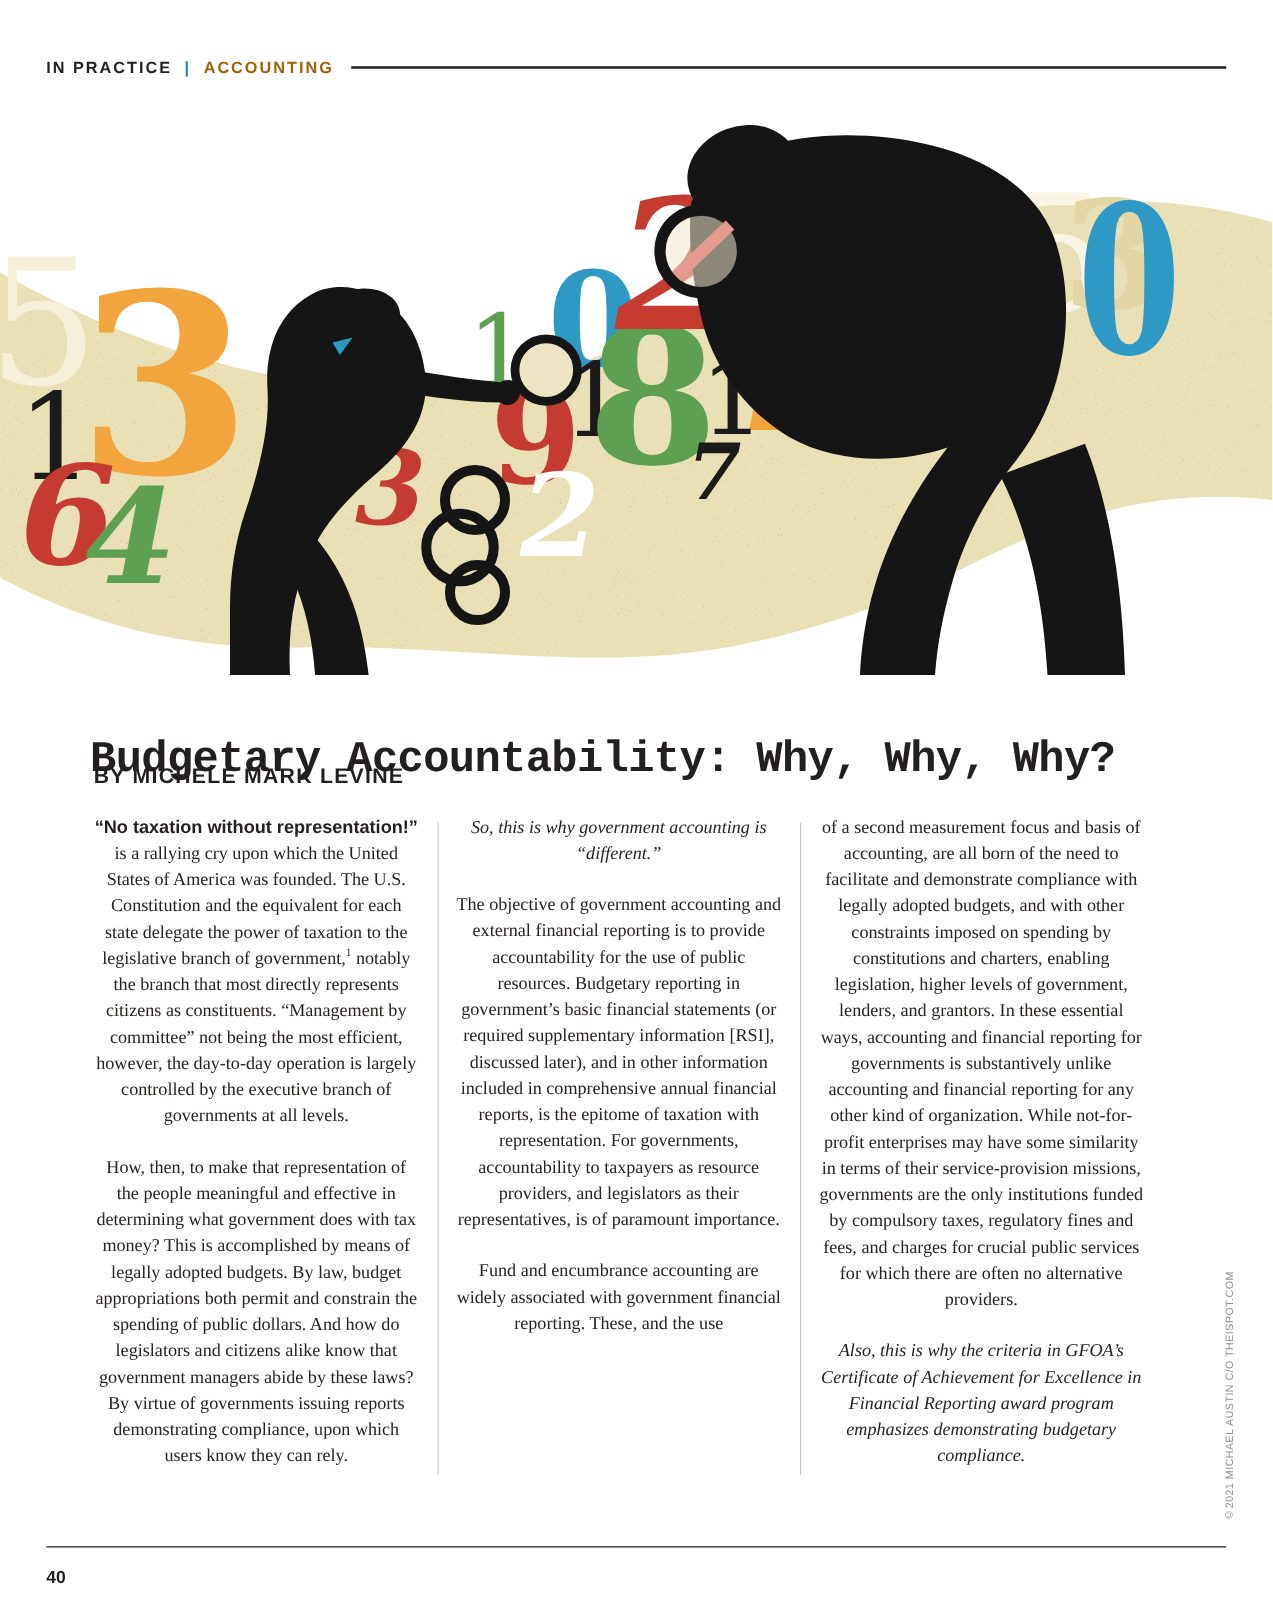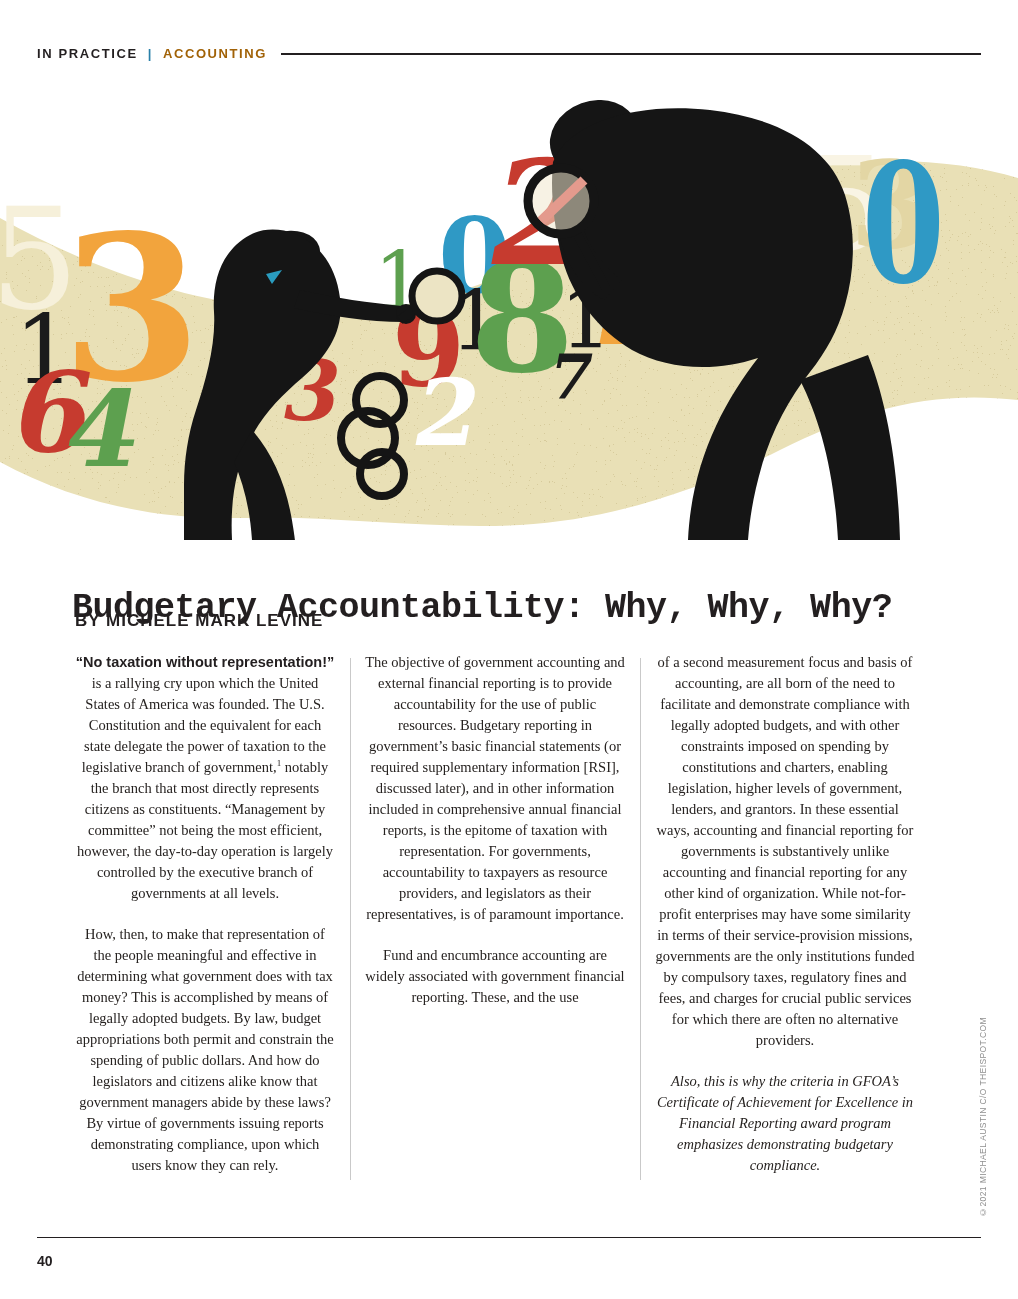--- a/index.html
+++ b/index.html
@@ -159,20 +159,21 @@
 
 <h1 class="title">Budgetary Accountability: Why, Why, Why?</h1>
 <div class="byline">BY MICHELE MARK LEVINE</div>
 
 <div class="cols">
   <div class="col">
     <p><span class="lead-in">“No taxation without representation!”</span><span> is a rallying cry upon which the United States of America was founded. The U.S. Constitution and the equivalent for each state delegate the power of taxation to the legislative branch of government,</span><sup>1</sup><span> notably the branch that most directly represents citizens as constituents. “Management by committee” not being the most efficient, however, the day-to-day operation is largely controlled by the executive branch of governments at all levels.</span></p>
     <p><span>How, then, to make that representation of the people meaningful and effective in determining what government does with tax money? This is accomplished by means of legally adopted budgets. By law, budget appropriations both </span><span class="ital">permit</span><span> and </span><span class="ital">constrain</span><span> the spending of public dollars. And how do legislators and citizens alike know that government managers abide by these laws? By virtue of governments issuing reports demonstrating compliance, upon which users know they can rely.</span></p>
   </div>
   <div class="col">
+    <p class="p-ital">So, this is why government accounting is “different.”</p>
     <p><span>The objective of government accounting and external financial reporting is to provide accountability for the use of public resources. Budgetary reporting in government’s basic financial statements (or required supplementary information [RSI], discussed later), and in other information included in comprehensive annual financial reports, is the epitome of taxation </span><span class="ital">with</span><span> representation. For governments, accountability to taxpayers as resource providers, and legislators as their representatives, is of paramount importance.</span></p>
     <p>Fund and encumbrance accounting are widely associated with government financial reporting. These, and the use</p>
   </div>
   <div class="col">
     <p>of a second measurement focus and basis of accounting, are all born of the need to facilitate and demonstrate compliance with legally adopted budgets, and with other constraints imposed on spending by constitutions and charters, enabling legislation, higher levels of government, lenders, and grantors. In these essential ways, accounting and financial reporting for governments is substantively unlike accounting and financial reporting for any other kind of organization. While not-for-profit enterprises may have some similarity in terms of their service-provision missions, governments are the only institutions funded by compulsory taxes, regulatory fines and fees, and charges for crucial public services for which there are often no alternative providers.</p>
     <p class="p-ital">Also, this is why the criteria in GFOA’s Certificate of Achievement for Excellence in Financial Reporting award program emphasizes demonstrating budgetary compliance.</p>
   </div>
 </div>
 <div class="divider div1"></div>
 <div class="divider div2"></div>

